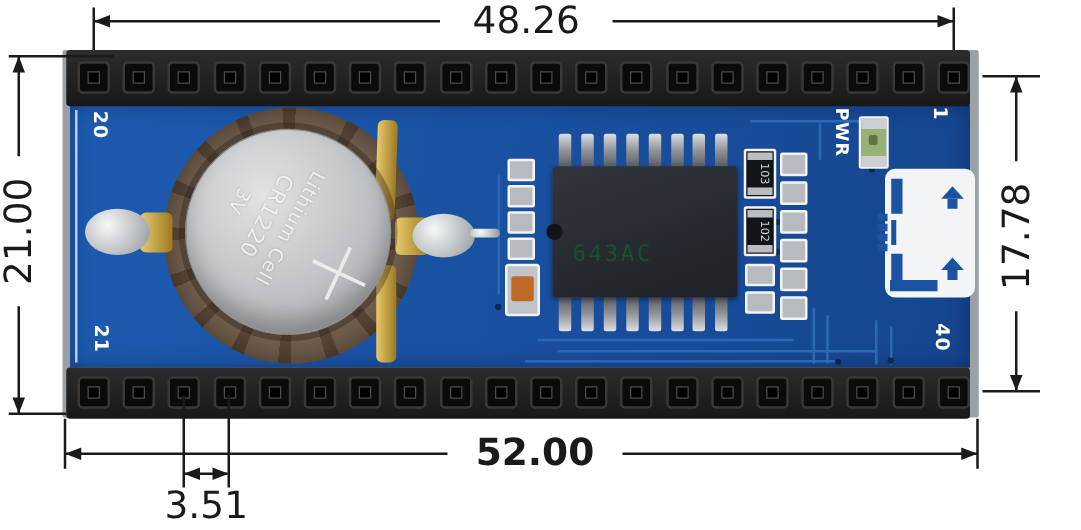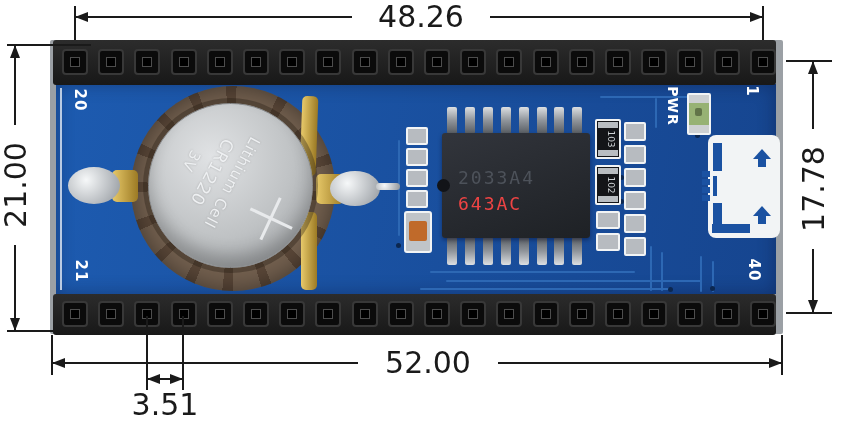--- a/index.html
+++ b/index.html
@@ -92,22 +92,21 @@
     <div style="top:60px;font-size:15px;">3V</div>
   </div>
   <div style="left:248px;top:196px;width:46px;height:46px;transform:rotate(25deg);z-index:6;" aria-label="+">
     <div style="left:0;top:21px;width:46px;height:3px;background:#e8eaec;"></div>
     <div style="left:21px;top:0;width:3px;height:46px;background:#e8eaec;"></div>
   </div>
 
   <div style="left:442px;top:133px;width:148px;height:105px;border-radius:3px;z-index:5;
               background:linear-gradient(160deg,#32353c,#1e2125);box-shadow:0 2px 4px rgba(0,0,30,.4);"></div>
   <div style="left:437px;top:179px;width:13px;height:13px;border-radius:50%;background:#121418;z-index:6;"></div>
-  <div style="left:458px;top:167px;font:18px 'DejaVu Sans Mono',monospace;letter-spacing:2px;color:#4d525a;z-index:6;">2033A4</div>
-  <div style="left:458px;top:193px;font:18px 'DejaVu Sans Mono',monospace;letter-spacing:2px;color:#ef4444;z-index:6;">643AC</div>
+  <div style="left:458px;top:193px;font:18px 'DejaVu Sans Mono',monospace;letter-spacing:2px;color:#14532d;z-index:6;">643AC</div>
 
   <div style="left:404px;top:211px;width:28px;height:42px;border:2px solid var(--silk);background:#c0c4c8;border-radius:3px;z-index:5;"></div>
   <div style="left:409px;top:221px;width:18px;height:20px;background:var(--orange);border-radius:2px;z-index:6;"></div>
 
   <div style="left:595px;top:119px;width:26px;height:40px;border:2px solid var(--silk);background:#141518;border-radius:2px;z-index:5;"></div>
   <div class="rescap" style="left:598px;top:122px;width:20px;height:6px;"></div>
   <div class="rescap" style="left:598px;top:150px;width:20px;height:6px;"></div>
   <div class="restxt" style="left:595px;top:131px;width:26px;height:16px;">103</div>
   <div style="left:595px;top:165px;width:26px;height:40px;border:2px solid var(--silk);background:#141518;border-radius:2px;z-index:5;"></div>
   <div class="rescap" style="left:598px;top:168px;width:20px;height:6px;"></div>
@@ -157,21 +156,21 @@
     <div class="ah ah-d" style="left:10px;top:318px;"></div>
     <div class="dtext vtext" style="left:-44px;top:168px;width:120px;">21.00</div>
   </div>
 
   <div class="dimgrp">
     <div class="ext" style="left:51px;top:335px;width:2px;height:40px;"></div>
     <div class="ext" style="left:781px;top:335px;width:2px;height:40px;"></div>
     <div class="dline" style="left:52px;top:362px;width:730px;height:2px;"></div>
     <div class="ah ah-l" style="left:52px;top:358px;"></div>
     <div class="ah ah-r" style="left:769px;top:358px;"></div>
-    <div class="dtext" style="left:358px;top:346px;width:140px;">52.00</div>
+    <div class="dtext" style="left:358px;top:346px;width:140px;font-weight:bold;">52.00</div>
   </div>
 
   <div class="dimgrp">
     <div class="ext" style="left:146px;top:316px;width:2px;height:74px;"></div>
     <div class="ext" style="left:182px;top:316px;width:2px;height:74px;"></div>
     <div class="dline" style="left:148px;top:378px;width:34px;height:2px;"></div>
     <div class="ah ah-l" style="left:147px;top:374px;"></div>
     <div class="ah ah-r" style="left:170px;top:374px;"></div>
     <div class="dtext nobg" style="left:105px;top:388px;width:120px;">3.51</div>
   </div>

